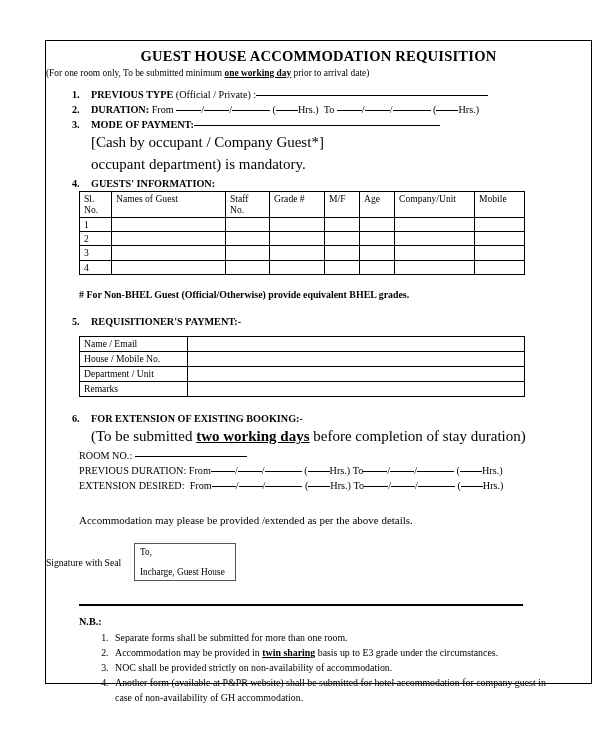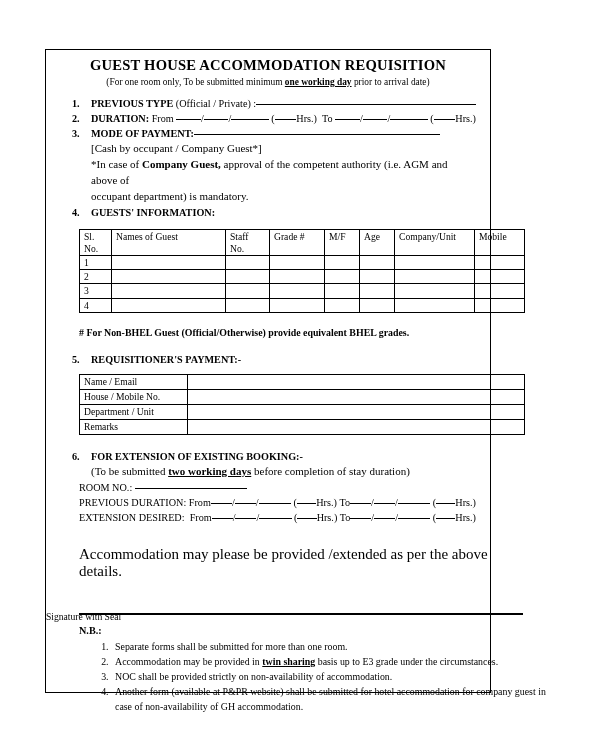--- a/index.html
+++ b/index.html
@@ -12,22 +12,22 @@
     width: 600px;
     height: 730px;
     font-family: "Liberation Serif", "DejaVu Serif", serif;
     color: #000000;
     overflow: hidden;
   }
 
   #page {
     position: absolute;
     left: 45px;
-    top: 49px;
-    width: 446px;
+    top: 40px;
+    width: 547px;
     height: 644px;
     border: 1.6px solid #000;
     box-sizing: border-box;
     background: #fff;
   }
 
   .inner {
     position: relative;
     width: 100%;
     height: 100%;
@@ -37,21 +37,20 @@
   
   .doc-title {
     text-align: center;
     font-weight: bold;
     font-size: 14.6px;
     letter-spacing: 0.2px;
     margin: 7px 0 0 0;
     line-height: 1.15;
   }
   .doc-sub {
-    text-align: center;
     font-size: 9.4px;
     margin: 3px 0 0 0;
     line-height: 1.2;
   }
   .u-bold {
     font-weight: bold;
     text-decoration: underline;
   }
 
   
@@ -91,21 +90,21 @@
   .f-d1   { width: 25px; }
   .f-d2   { width: 25px; }
   .f-d3   { width: 38px; }
   .f-hr   { width: 22px; }
   .f-room { width: 112px; }
   .f-e1   { width: 24px; }
   .f-e2   { width: 24px; }
   .f-e3   { width: 37px; }
 
   .note-sub {
-    font-size: 11px;
+    font-size: 15px;
     line-height: 1.45;
   }
 
   
   .tbl-wrap {
     padding: 0 0 0 33px;
   }
   table.grid {
     border-collapse: collapse;
     width: 445px;
@@ -128,21 +127,21 @@
   table.req td { height: 12px; font-size: 9.6px; }
 
   .hash-note {
     font-size: 9.9px;
     font-weight: bold;
     padding: 0 0 0 33px;
   }
 
   
   .free {
-    font-size: 15px;
+    font-size: 11px;
     padding: 0 0 0 33px;
   }
   .sig {
     font-size: 9.6px;
     padding: 0 44px 0 0;
   }
 
   .tobox {
     position: absolute;
     left: 88px;
@@ -237,30 +236,29 @@
         <span class="fill f-hr"></span>
         <span>Hrs.)</span>
       </div>
 
       <div class="row">
         <span class="num">3.</span>
         <span class="lbl-b">MODE OF PAYMENT:</span>
         <span class="fill f-pay"></span>
       </div>
       <div class="cont note-sub">[Cash by occupant / Company Guest*]</div>
-      <div class="cont note-sub"><span>*In case of </span><span class="lbl-b">Company Guest,</span><span> approval of the competent authority (i.e. AGM and above of</span></div>
       <div class="cont note-sub">occupant department) is mandatory.</div>
 
       <div class="row">
         <span class="num">4.</span>
         <span class="lbl-b">GUESTS' INFORMATION:</span>
       </div>
     </div>
 
-    <div class="tbl-wrap" style="margin-top:9px;">
+    <div class="tbl-wrap" style="">
       <table class="grid">
         <colgroup>
           <col style="width:32px">
             <col style="width:114px">
             <col style="width:44px">
             <col style="width:55px">
           <col style="width:35px">
             <col style="width:35px">
             <col style="width:80px">
             <col style="width:50px">
@@ -419,20 +417,24 @@
         <span>(</span>
         <span class="fill f-hr"></span>
         <span>Hrs.)</span>
       </div>
     </div>
 
     <div class="free" style="margin-top:21px;">Accommodation may please be provided /extended as per the above details.</div>
 
     <div class="sig" style="margin-top:31px;">Signature with Seal</div>
 
+    <div class="tobox">
+      <div>To,</div>
+      <div class="l2">Incharge, Guest House</div>
+    </div>
 
     <hr class="sep">
 
     <div class="nb-head">N.B.:</div>
 
     <ol class="nb">
       <li><span>Separate forms shall be submitted for more than one room.</span><span class="u-bold"></span><span></span></li>
       <li><span>Accommodation may be provided in </span><span class="u-bold">twin sharing</span><span> basis up to E3 grade under the circumstances.</span></li>
       <li><span>NOC shall be provided strictly on non-availability of accommodation.</span><span class="u-bold"></span><span></span></li>
       <li><span>Another form (available at P&amp;PR website) shall be submitted for hotel accommodation for company guest in case of non-availability of GH accommodation.</span><span class="u-bold"></span><span></span></li>

